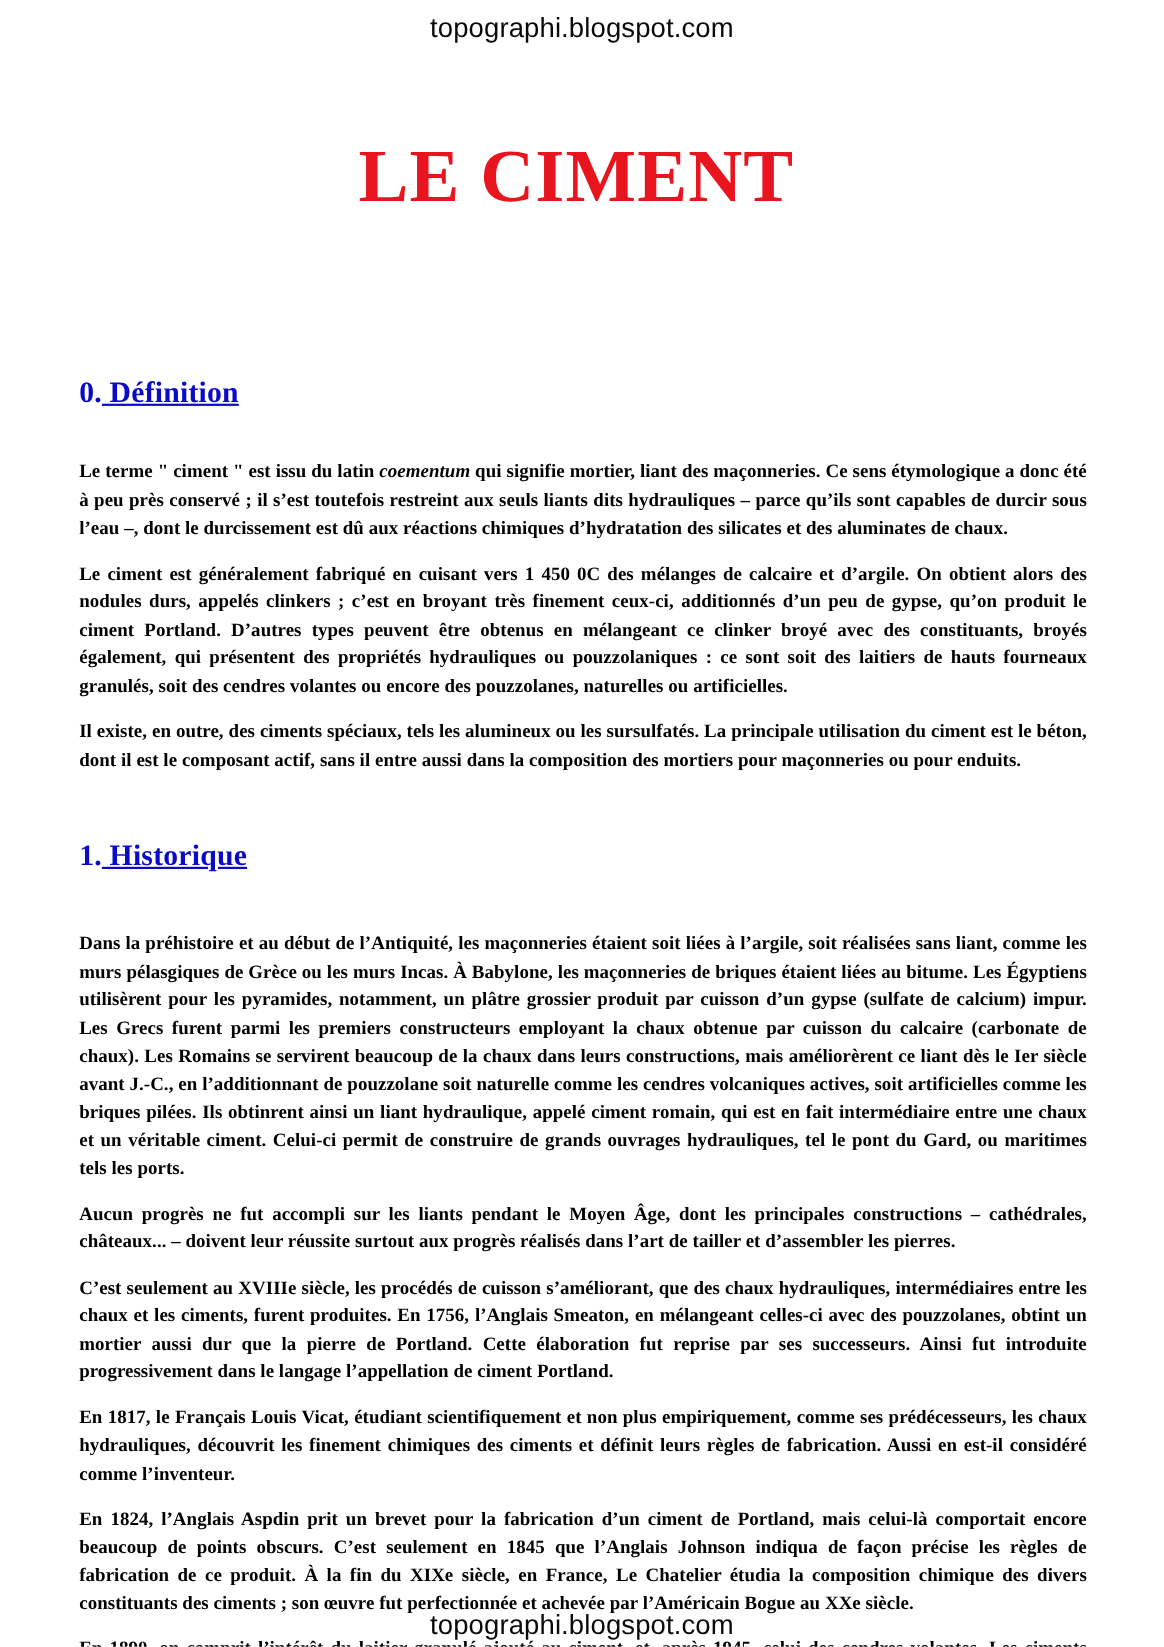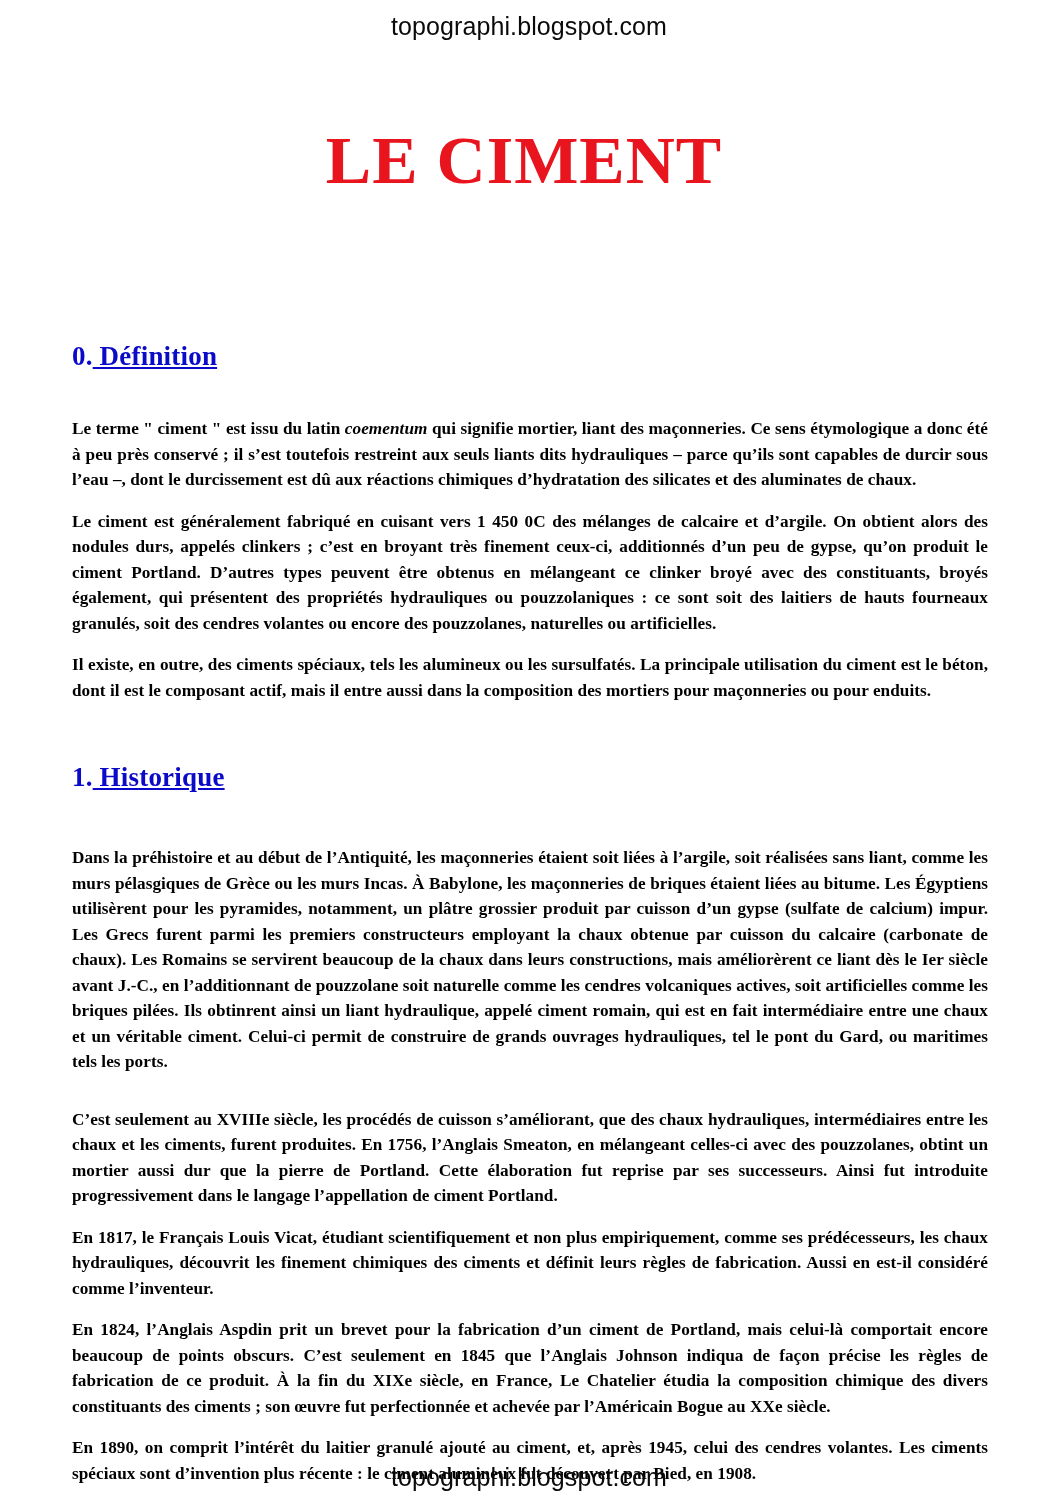--- a/index.html
+++ b/index.html
@@ -143,34 +143,35 @@
     <div class="sp-after-h0"></div>
 
     <p class="para"><span>Le terme " ciment " est issu du latin </span><em class="latin">coementum</em><span>  qui signifie mortier, liant des maçonneries. Ce sens étymologique a donc été à peu près conservé ; il s’est toutefois restreint aux seuls liants dits hydrauliques – parce qu’ils sont capables de durcir sous l’eau –, dont le durcissement est dû aux réactions chimiques d’hydratation des silicates et des aluminates de chaux.</span></p>
 
     <div class="sp-para"></div>
 
     <p class="para">Le ciment est généralement fabriqué en cuisant vers 1 450 0C des mélanges de calcaire et d’argile. On obtient alors des nodules durs, appelés clinkers ; c’est en broyant très finement ceux-ci, additionnés d’un peu de gypse, qu’on produit le ciment Portland. D’autres types peuvent être obtenus en mélangeant ce clinker broyé avec des constituants, broyés également, qui présentent des propriétés hydrauliques ou pouzzolaniques : ce sont soit des laitiers de hauts fourneaux granulés, soit des cendres volantes ou encore des pouzzolanes, naturelles ou artificielles.</p>
 
     <div class="sp-para"></div>
 
-    <p class="para">Il existe, en outre, des ciments spéciaux, tels les alumineux ou les sursulfatés. La principale utilisation du ciment est le béton, dont il est le composant actif, mais il entre aussi dans la composition des mortiers pour maçonneries ou pour enduits.</p>
+    <p class="para">Il existe, en outre, des ciments spéciaux, tels les alumineux ou les sursulfatés. La principale utilisation du ciment est le béton, dont il est le composant actif, sans il entre aussi dans la composition des mortiers pour maçonneries ou pour enduits.</p>
 
     <div class="sp-before-h1"></div>
 
     <h2 class="section-heading">
       <span class="num">1.</span><span class="name"> Historique</span>
     </h2>
 
     <div class="sp-after-h1"></div>
 
     <p class="para">Dans la préhistoire et au début de l’Antiquité, les maçonneries étaient soit liées à l’argile, soit réalisées sans liant, comme les murs pélasgiques de Grèce ou les murs Incas. À Babylone, les maçonneries de briques étaient liées au bitume. Les Égyptiens utilisèrent pour les pyramides, notamment, un plâtre grossier produit par cuisson d’un gypse (sulfate de calcium) impur. Les Grecs furent parmi les premiers constructeurs employant la chaux obtenue par cuisson du calcaire (carbonate de chaux). Les Romains se servirent beaucoup de la chaux dans leurs constructions, mais améliorèrent ce liant dès le Ier siècle avant J.-C., en l’additionnant de pouzzolane soit naturelle comme les cendres volcaniques actives, soit artificielles comme les briques pilées. Ils obtinrent ainsi un liant hydraulique, appelé ciment romain, qui est en fait intermédiaire entre une chaux et un véritable ciment. Celui-ci permit de construire de grands ouvrages hydrauliques, tel le pont du Gard, ou maritimes tels les ports.</p>
 
     <div class="sp-para"></div>
 
+    <p class="para">Aucun progrès ne fut accompli sur les liants pendant le Moyen Âge, dont les principales constructions – cathédrales, châteaux... – doivent leur réussite surtout aux progrès réalisés dans l’art de tailler et d’assembler les pierres.</p>
 
     <div class="sp-para"></div>
 
     <p class="para">C’est seulement au XVIIIe siècle, les procédés de cuisson s’améliorant, que des chaux hydrauliques, intermédiaires entre les chaux et les ciments, furent produites. En 1756, l’Anglais Smeaton, en mélangeant celles-ci avec des pouzzolanes, obtint un mortier aussi dur que la pierre de Portland. Cette élaboration fut reprise par ses successeurs. Ainsi fut introduite progressivement dans le langage l’appellation de ciment Portland.</p>
 
     <div class="sp-para"></div>
 
     <p class="para">En 1817, le Français Louis Vicat, étudiant scientifiquement et non plus empiriquement, comme ses prédécesseurs, les chaux hydrauliques, découvrit les finement chimiques des ciments et définit leurs règles de fabrication. Aussi en est-il considéré comme l’inventeur.</p>
 
     <div class="sp-para"></div>

